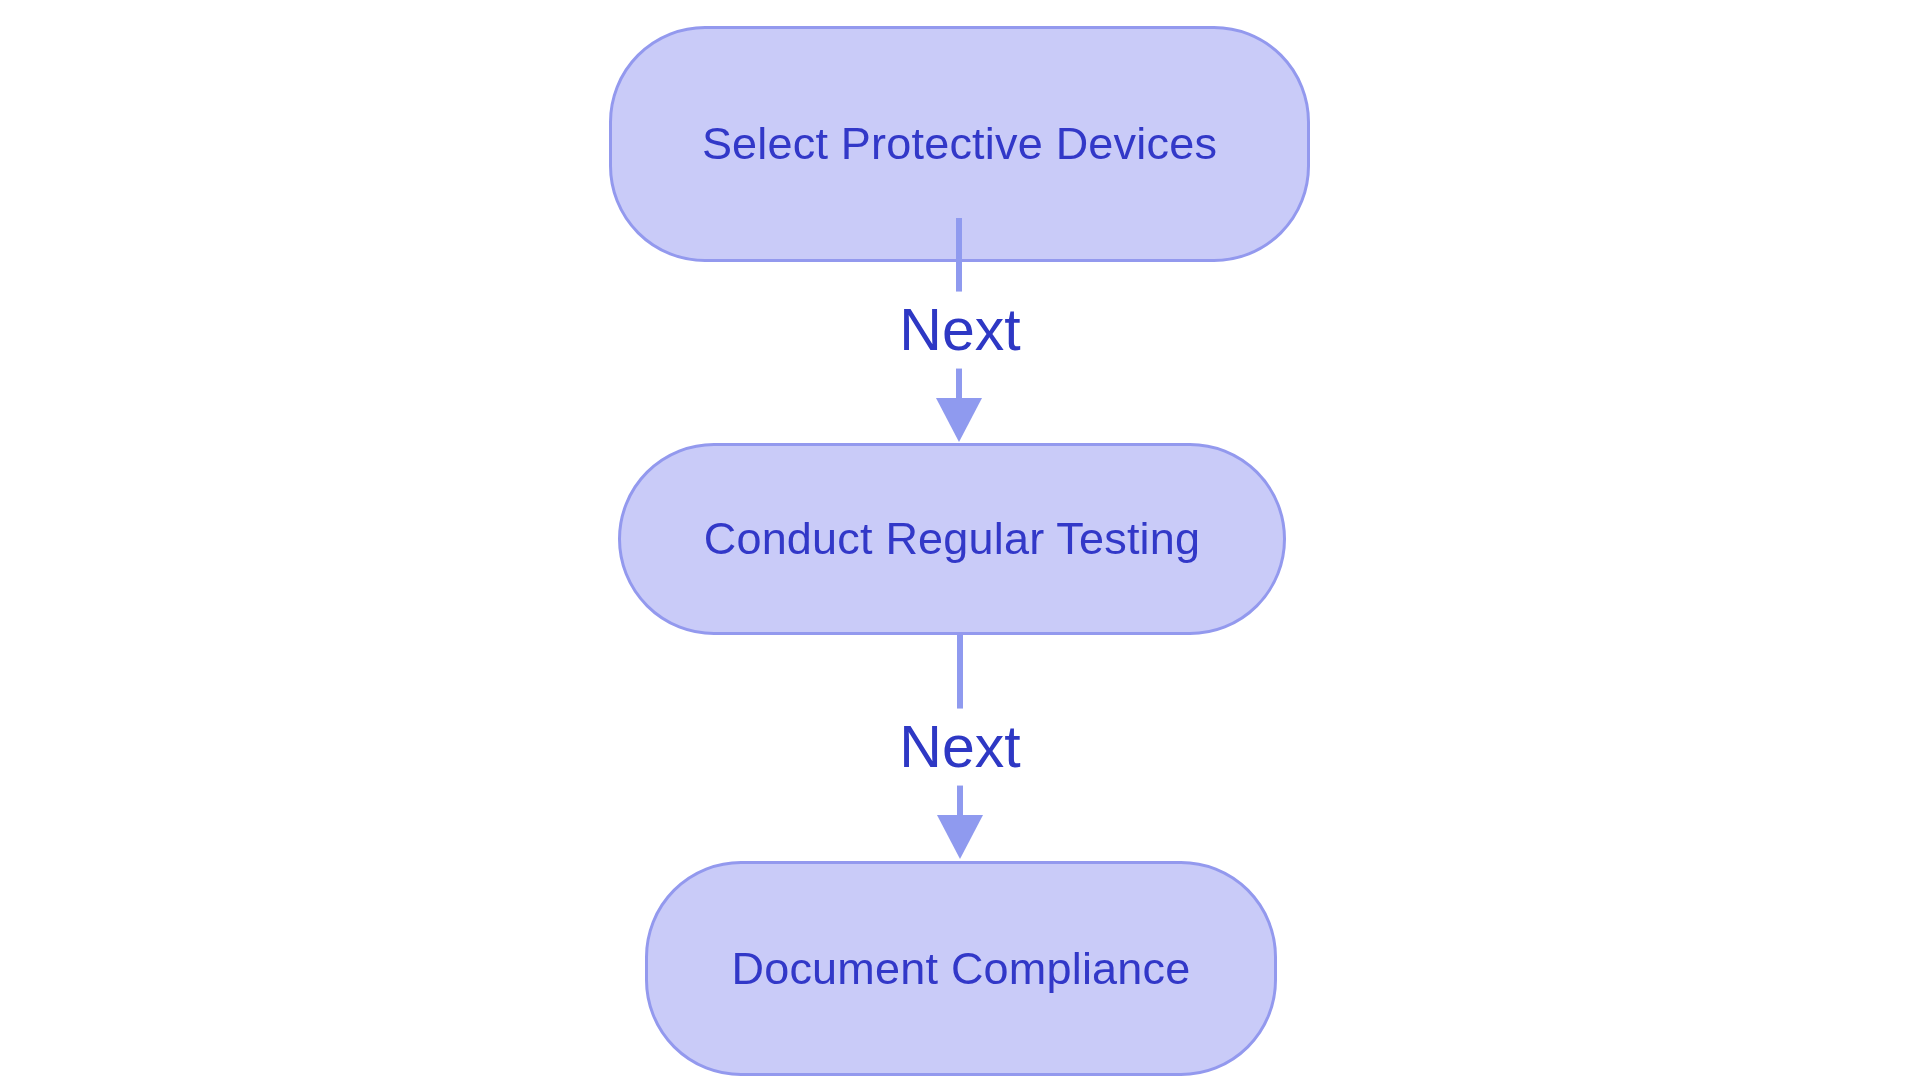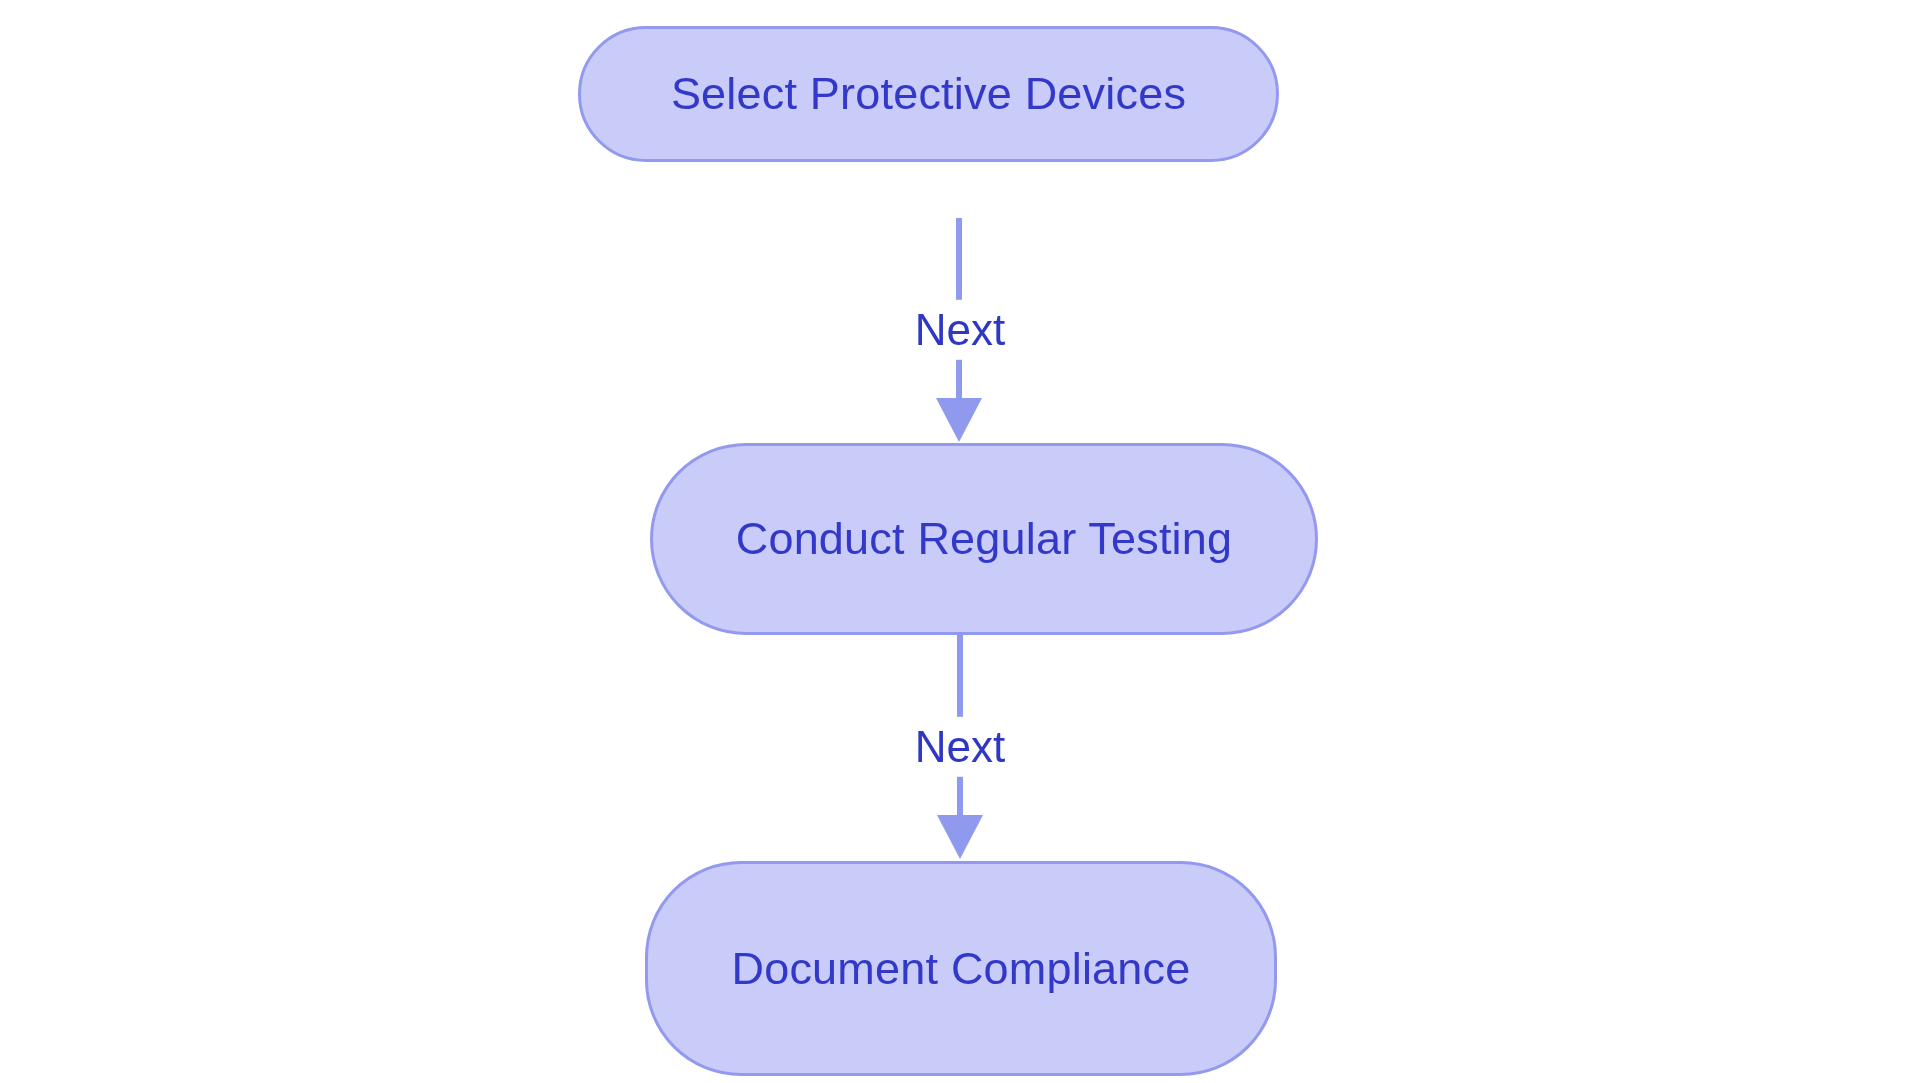--- a/index.html
+++ b/index.html
@@ -33,22 +33,22 @@
     background: var(--node-fill);
     border: 3px solid var(--node-border);
     border-radius: 96px;
     color: var(--node-text);
     font-size: 45px;
     font-weight: 400;
     letter-spacing: 0.2px;
     white-space: nowrap;
     text-align: center;
   }
-  .node-1 { left: 578px; top: 26px;  width: 701px; height: 136px; }
-  .node-2 { left: 650px; top: 443px; width: 668px; height: 192px; }
+  .node-1 { left: 609px; top: 26px;  width: 701px; height: 236px; }
+  .node-2 { left: 618px; top: 443px; width: 668px; height: 192px; }
   .node-3 { left: 645px; top: 861px; width: 632px; height: 215px; }
 
   .edge-line {
     position: absolute;
     width: 6px;
     background: var(--edge-line);
   }
   .edge-line-1 { left: 956px; top: 218px; height: 184px; }
   .edge-line-2 { left: 957px; top: 635px; height: 184px; }
 
@@ -61,21 +61,21 @@
     border-top: 44px solid var(--edge-line);
   }
   .arrowhead-1 { left: 936px; top: 398px; }
   .arrowhead-2 { left: 937px; top: 815px; }
 
   .edge-label {
     position: absolute;
     transform: translate(-50%, -50%);
     background: var(--edge-label-bg);
     color: var(--edge-label-text);
-    font-size: 44px;
+    font-size: 59px;
     line-height: 1.1;
     padding: 6px 12px;
     white-space: nowrap;
   }
   .edge-label-1 { left: 960px; top: 330px; }
   .edge-label-2 { left: 960px; top: 747px; }
 </style>
 </head>
 <body>
 

